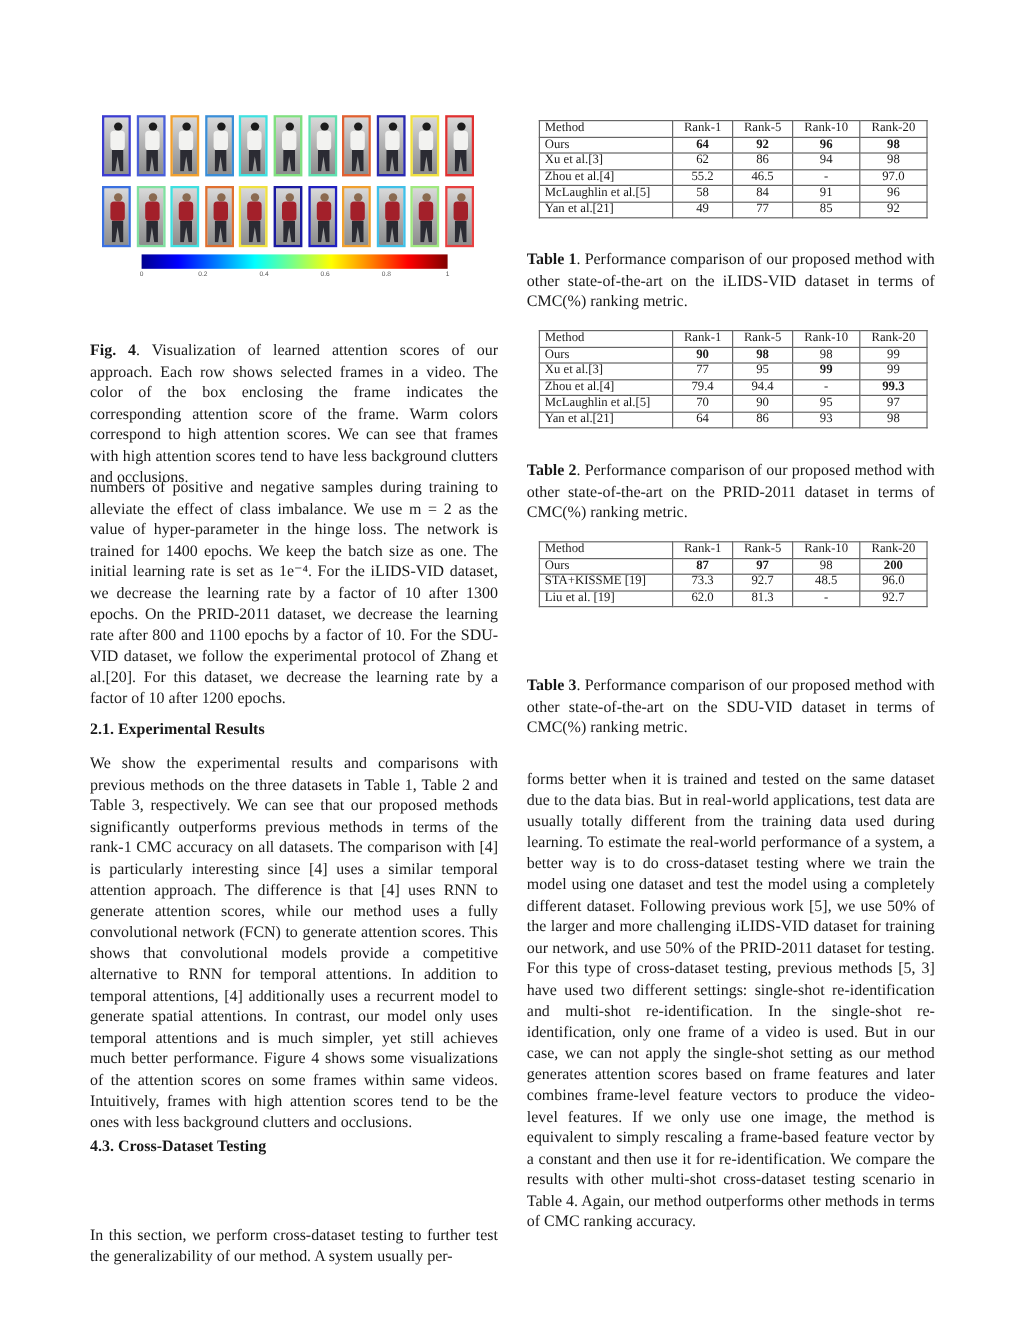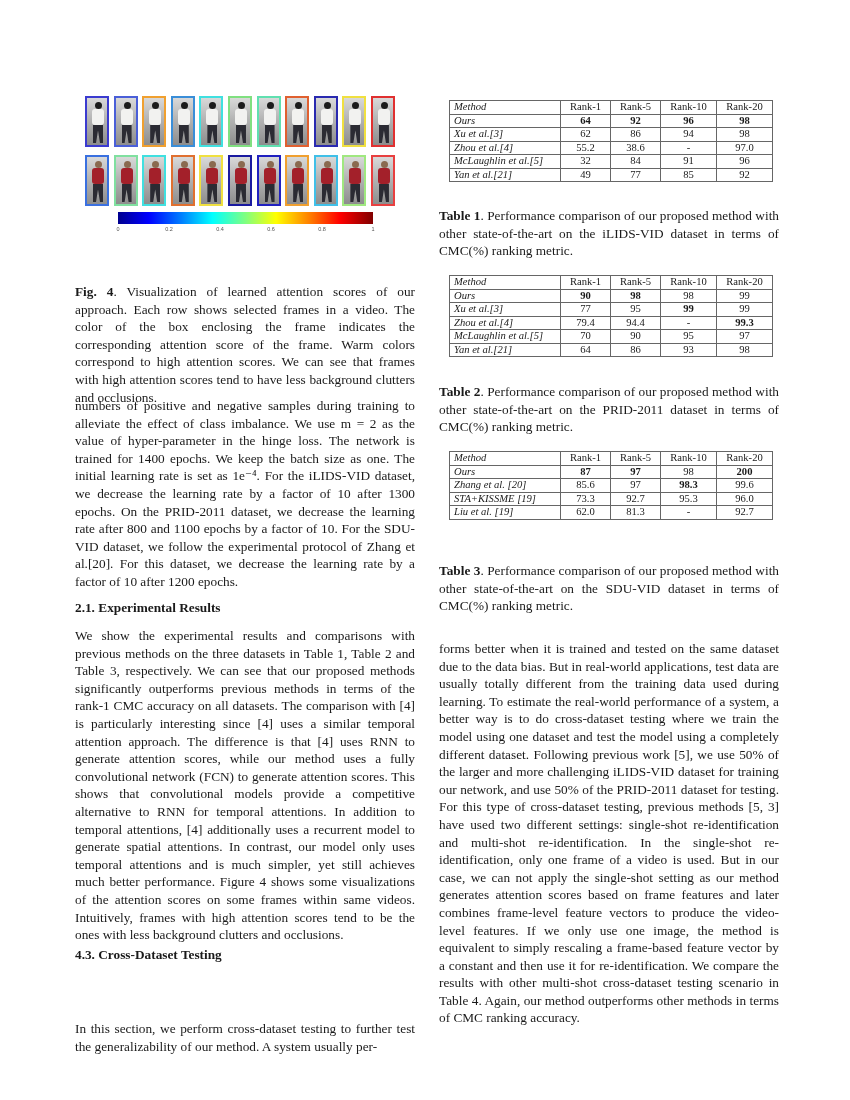--- a/index.html
+++ b/index.html
@@ -87,21 +87,21 @@
     line-height: 12.5px;
     border: 1px solid #444;
   }
   .tbl td, .tbl th {
     border: 1px solid #666;
     padding: 0 3px;
     font-weight: normal;
     text-align: center;
     white-space: nowrap;
   }
-  .tbl td:first-child, .tbl th:first-child { text-align: left; padding-left: 4px; font-style: italic; }
+  .tbl td:first-child, .tbl th:first-child { text-align: left; padding-left: 4px; }
   .tbl .b { font-weight: bold; }
   .t1 { top: 100px; }
   .t2 { top: 275px; }
   .t3 { top: 451px; }
   .t1 col.c0, .t2 col.c0 { width: 111px; }
   .t3 col.c0 { width: 111px; }
   col.cn { width: 50px; }
   col.cl { width: 56px; }
 
   .caption b { font-weight: bold; }
@@ -304,27 +304,27 @@
       <tr>
         <td>Xu et al.[3]</td>
         <td>62</td>
         <td>86</td>
         <td>94</td>
         <td>98</td>
       </tr>
       <tr>
         <td>Zhou et al.[4]</td>
         <td>55.2</td>
-        <td>38.6</td>
+        <td>46.5</td>
         <td>-</td>
         <td>97.0</td>
       </tr>
       <tr>
         <td>McLaughlin et al.[5]</td>
-        <td>32</td>
+        <td>58</td>
         <td>84</td>
         <td>91</td>
         <td>96</td>
       </tr>
       <tr>
         <td>Yan et al.[21]</td>
         <td>49</td>
         <td>77</td>
         <td>85</td>
         <td>92</td>
@@ -413,31 +413,24 @@
     </thead>
   <tbody>
       <tr>
         <td>Ours</td>
         <td class="b">87</td>
         <td class="b">97</td>
         <td>98</td>
         <td class="b">200</td>
       </tr>
       <tr>
-        <td>Zhang et al. [20]</td>
-        <td>85.6</td>
-        <td>97</td>
-        <td class="b">98.3</td>
-        <td>99.6</td>
-      </tr>
-      <tr>
         <td>STA+KISSME [19]</td>
         <td>73.3</td>
         <td>92.7</td>
-        <td>95.3</td>
+        <td>48.5</td>
         <td>96.0</td>
       </tr>
       <tr>
         <td>Liu et al. [19]</td>
         <td>62.0</td>
         <td>81.3</td>
         <td>-</td>
         <td>92.7</td>
       </tr>
     </tbody>

